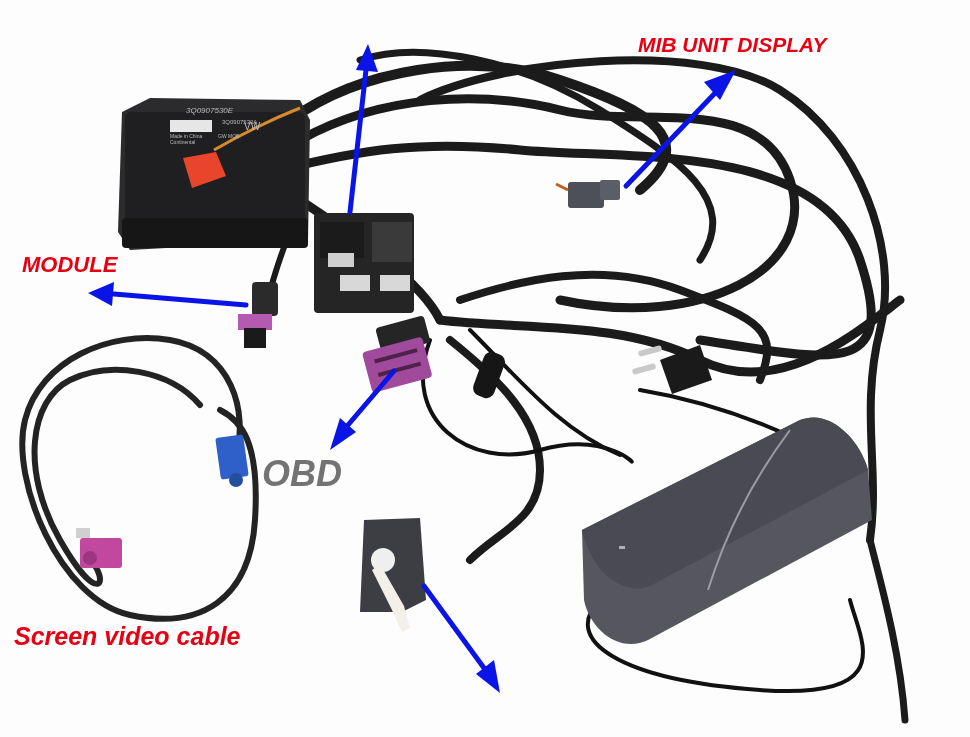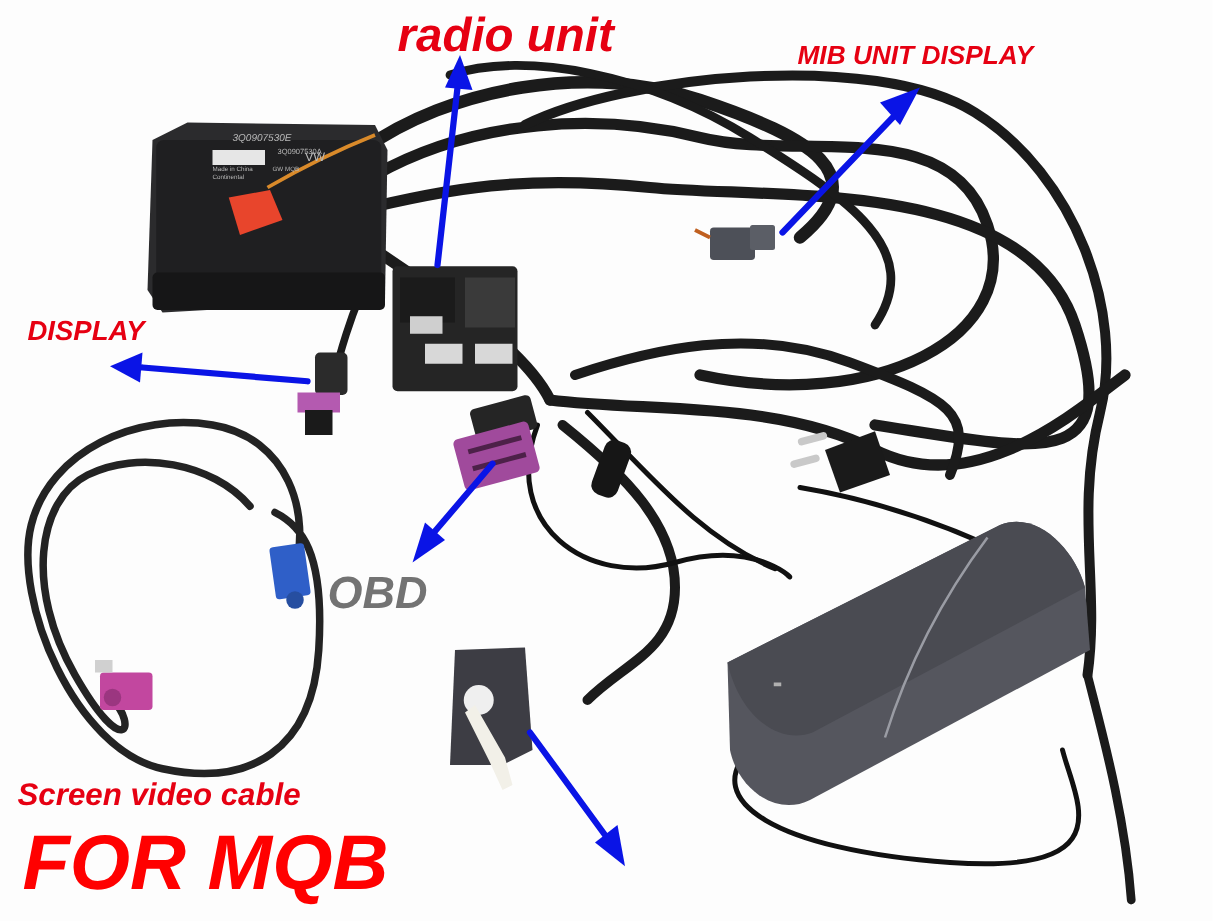--- a/index.html
+++ b/index.html
@@ -138,20 +138,18 @@
   </svg>
 
   <div class="mod-text" style="left:186px; top:107px; font-size:8px;font-style:italic;">3Q0907530E</div>
   <div class="mod-text" style="left:222px; top:119px; font-size:6px;">3Q0907530A</div>
   <div class="mod-text" style="left:170px; top:134px; font-size:5px;">Made in China</div>
   <div class="mod-text" style="left:170px; top:140px; font-size:5px;">Continental</div>
   <div class="mod-text" style="left:244px; top:122px; font-size:10px;">VW</div>
   <div class="mod-text" style="left:218px; top:134px; font-size:5px;">GW MQB</div>
 
 
-  <div class="label" style="left:318px; top:10px; font-size:38px; font-weight:bold;">radio unit</div>
   <div class="label" style="left:638px; top:34px; font-size:21px;">MIB UNIT DISPLAY</div>
-  <div class="label" style="left:22px; top:254px; font-size:22px;">DISPLAY</div>
+  <div class="label" style="left:22px; top:254px; font-size:22px;">MODULE</div>
   <div class="label" style="left:262px; top:456px; font-size:36px; color:#737373;">OBD</div>
   <div class="label" style="left:14px; top:624px; font-size:25px;">Screen video cable</div>
-  <div class="label" style="left:18px; top:660px; font-size:62px; color:#ff0000;">FOR MQB</div>
 
 </div>
 
 </body></html>

